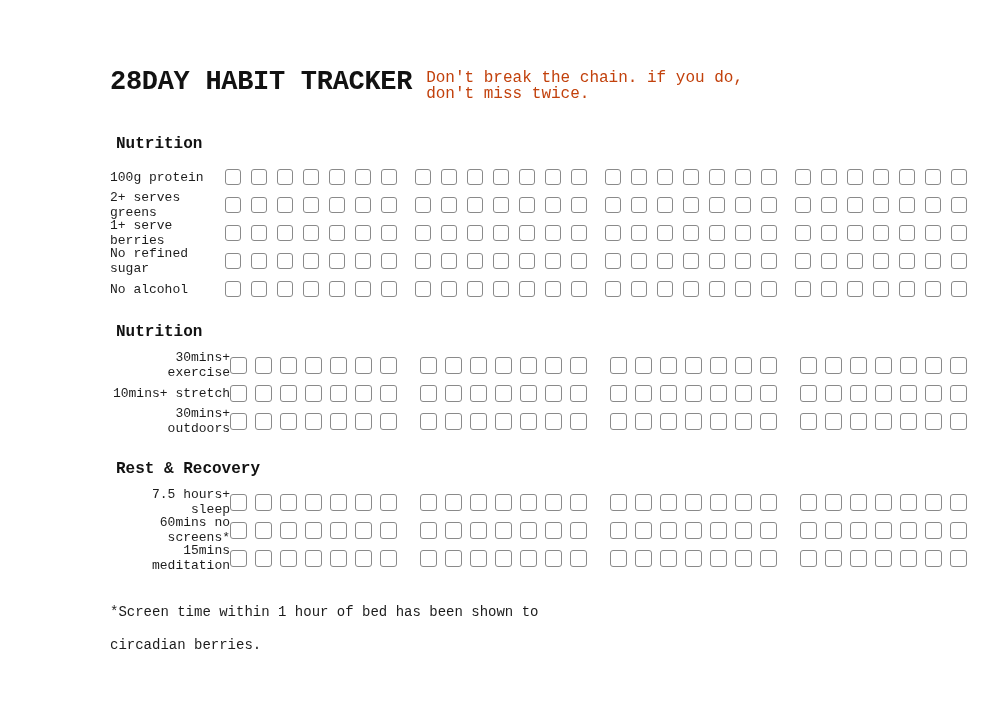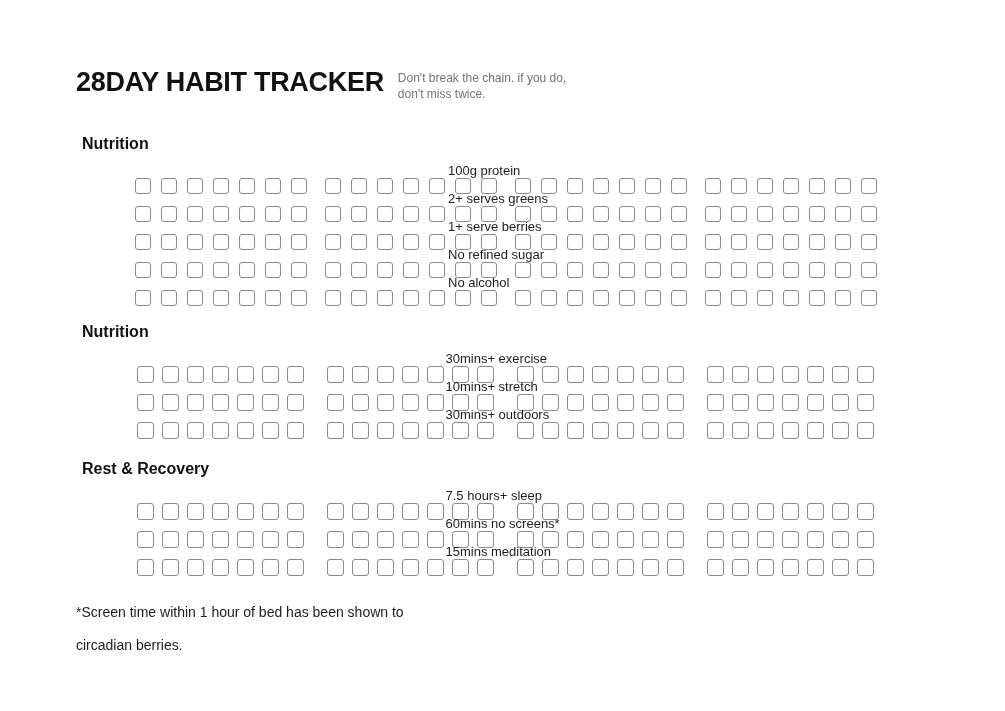--- a/index.html
+++ b/index.html
@@ -1,52 +1,52 @@
 <!DOCTYPE html>
 <html><head>
 <meta charset="utf-8">
 <style>
   * { box-sizing: border-box; }
   html, body { margin: 0; padding: 0; background: #ffffff; }
   .page {
     width: 1005px; height: 682px;
     background: #ffffff;
-    padding: 66px 70px 0 76px;
-    font-family: Liberation Sans, sans-serif;
+    padding: 66px 70px 0 110px;
+    font-family: Liberation Mono, monospace;
     color: #151515;
     position: relative;
     overflow: hidden;
   }
   .header { display: flex; align-items: flex-start; margin-bottom: 32px; }
   .title {
     margin: 0; font-size: 27px; font-weight: 700; letter-spacing: -0.3px;
     line-height: 32px; color: #121212; white-space: nowrap;
   }
   .subtitle {
     margin: 0 0 0 14px; padding-top: 4px;
-    font-size: 12px; line-height: 16px; color: #737373;
+    font-size: 16px; line-height: 16px; color: #c2410c;
   }
   .tracker-section h2 {
     margin: 0 0 9px 6px; font-size: 16px; font-weight: 700;
     line-height: 20px; color: #121212;
   }
-  .row { display: flex; align-items: center; height: 28px; flex-direction: column; }
+  .row { display: flex; align-items: center; height: 28px; }
   .row-label { font-size: 13px; color: #1d1d1d; flex: 0 0 auto; }
   .groups { display: flex; flex: 0 0 auto; }
   .week { display: flex; }
   .box {
     border: 1px solid #8a8a8a; border-radius: 3px; background: #ffffff;
     flex: 0 0 auto;
   }
   
   .s0 { margin-bottom: 19px; }
   .s1 { margin-bottom: 24px; }
   .s2 { margin-bottom: 0; }
   .s0 .row-label { width: 115px; }
-  .s1 .row-label, .s2 .row-label { width: 120px; }
+  .s1 .row-label, .s2 .row-label { width: 120px; text-align: right; }
   .s0 .groups { gap: 18px; }
   .s1 .groups, .s2 .groups { gap: 23px; }
   .s0 .week { gap: 10px; }
   .s1 .week, .s2 .week { gap: 8px; }
   .s0 .box { width: 16px; height: 16px; }
   .s1 .box, .s2 .box { width: 17px; height: 17px; }
   .footnote {
     margin-top: 32px; font-size: 14px; line-height: 16.5px; color: #1c1c1c;
   }
 </style>

